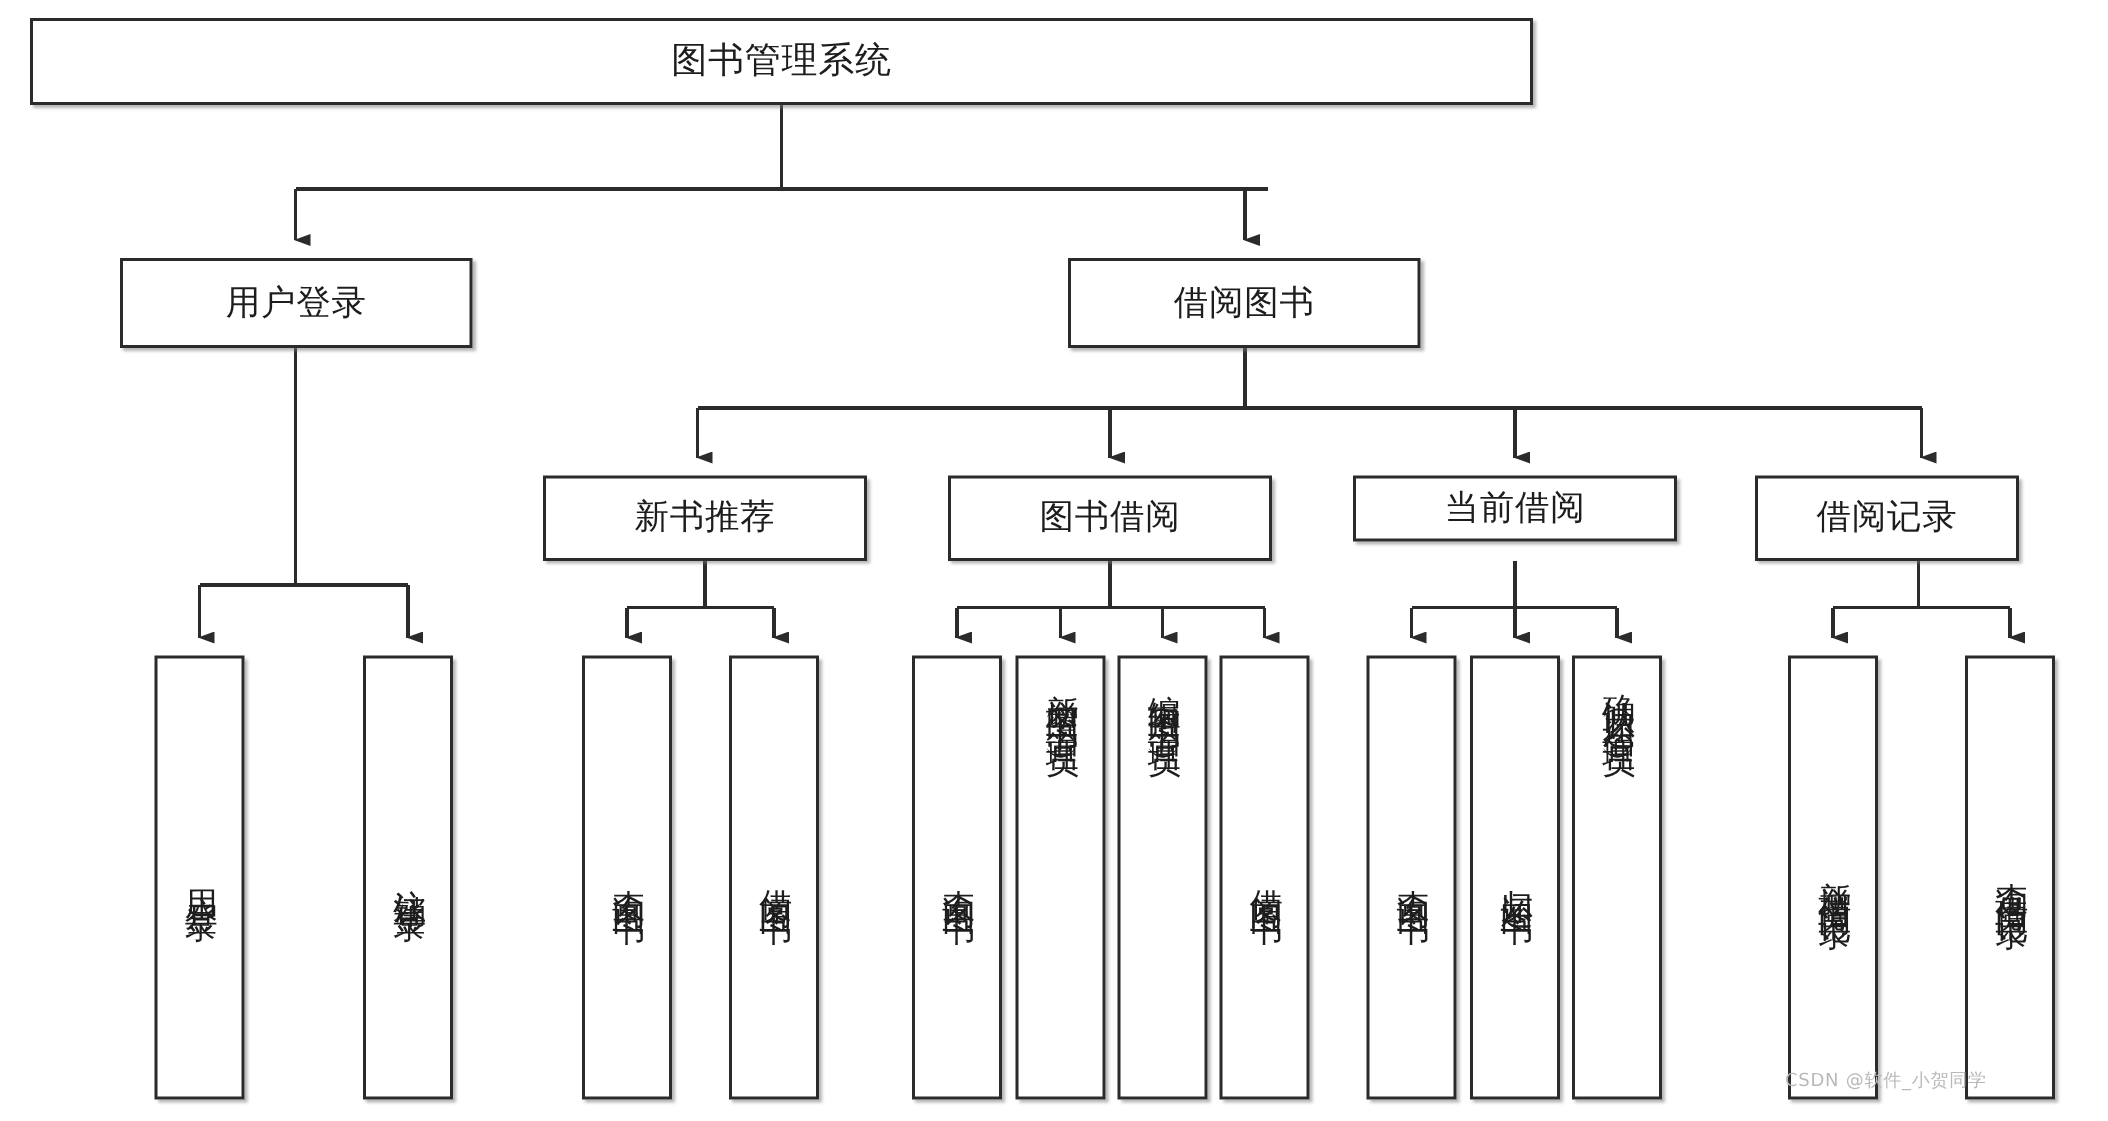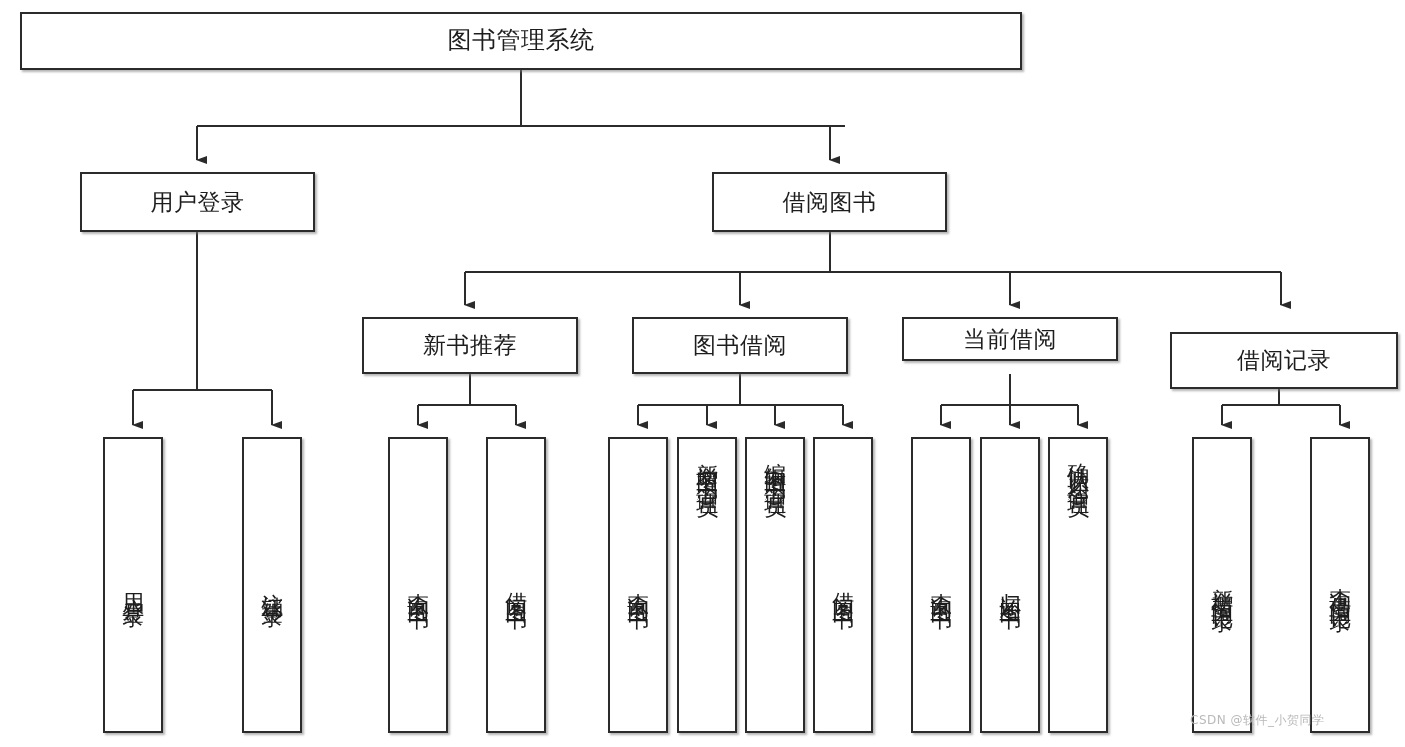--- a/index.html
+++ b/index.html
@@ -146,21 +146,21 @@
 
   <div class="node horiz" style="left:362px; top:317px; width:216px; height:57px;">
     <span class="label">新书推荐</span>
   </div>
   <div class="node horiz" style="left:632px; top:317px; width:216px; height:57px;">
     <span class="label">图书借阅</span>
   </div>
   <div class="node horiz" style="left:902px; top:317px; width:216px; height:44px;">
     <span class="label">当前借阅</span>
   </div>
-  <div class="node horiz" style="left:1170px; top:332px; width:228px; height:57px;">
+  <div class="node horiz" style="left:1170px; top:317px; width:176px; height:57px;">
     <span class="label">借阅记录</span>
   </div>
 
   <div class="node vert mid" style="left:103px; top:437px; width:60px; height:296px;">
     <span class="label">用户登录</span>
   </div>
   <div class="node vert mid" style="left:242px; top:437px; width:60px; height:296px;">
     <span class="label">注销登录</span>
   </div>
 

